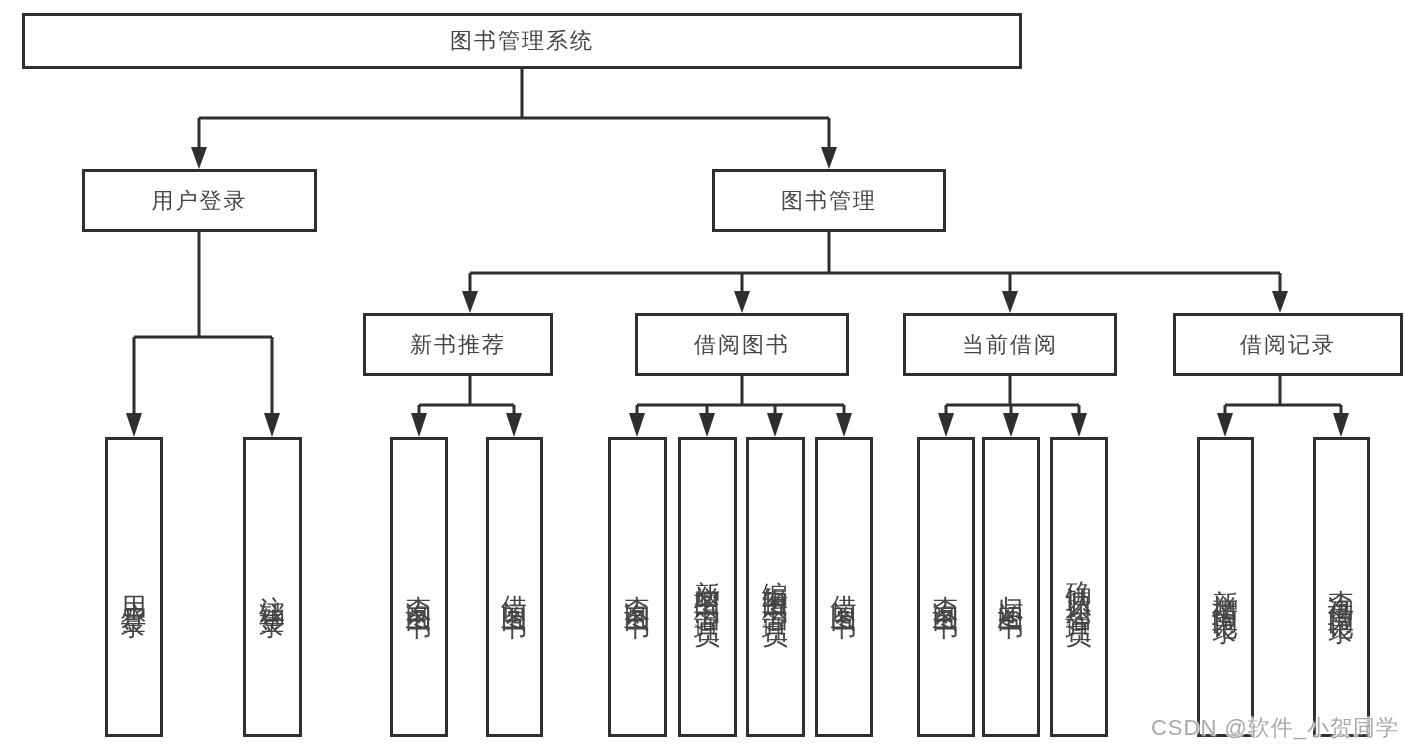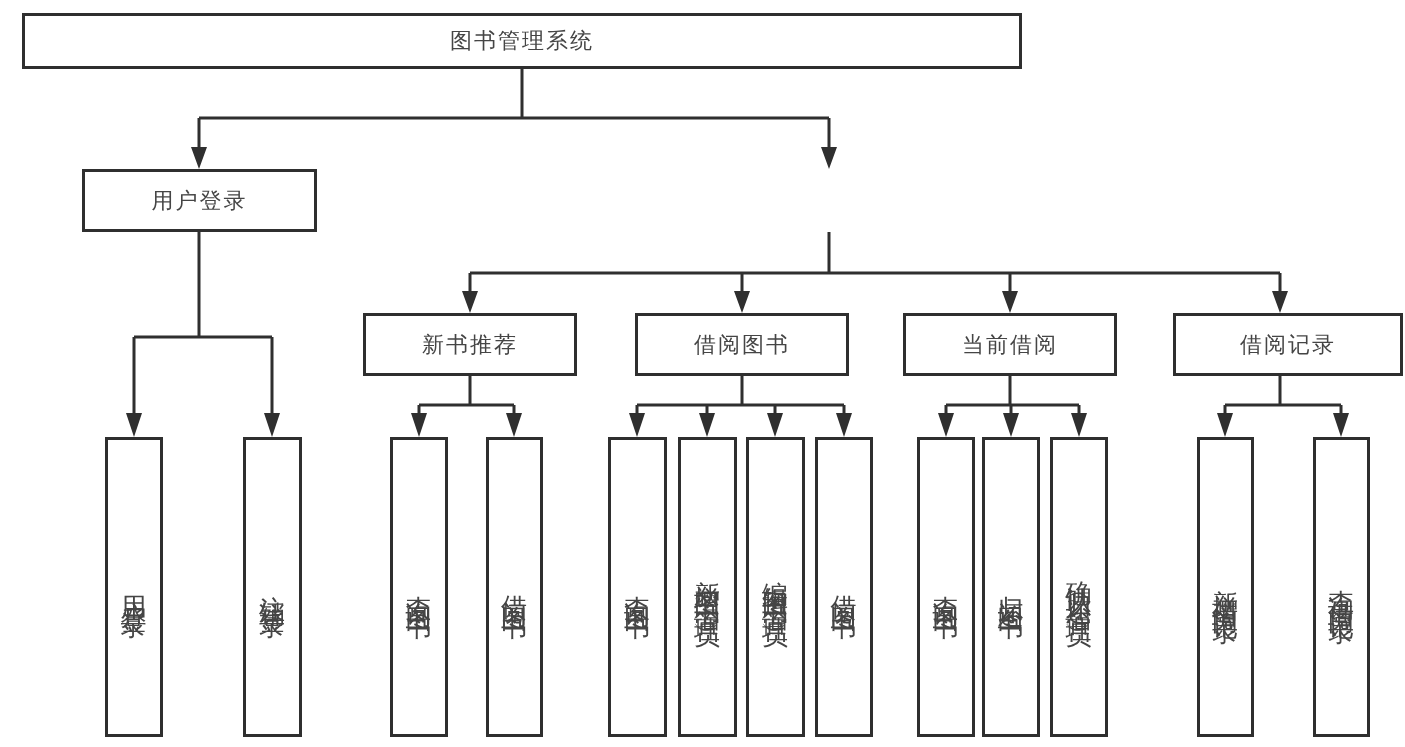--- a/index.html
+++ b/index.html
@@ -71,22 +71,25 @@
          M1217 413 H1233 L1225 437 Z M1333 413 H1349 L1341 437 Z" fill="#2f2f2f" stroke="none"></path>
   </svg>
 
   <div class="node" style="left:22px;top:13px;width:1000px;height:56px">
     <span>图书管理系统</span>
   </div>
 
   <div class="node" style="left:82px;top:169px;width:235px;height:63px">
     <span>用户登录</span>
   </div>
+  <div class="node" style="left:712px;top:169px;width:234px;height:63px">
+    <span>图书管理</span>
+  </div>
 
-  <div class="node" style="left:363px;top:313px;width:214px;height:63px">
+  <div class="node" style="left:363px;top:313px;width:190px;height:63px">
     <span>新书推荐</span>
   </div>
   <div class="node" style="left:635px;top:313px;width:214px;height:63px">
     <span>借阅图书</span>
   </div>
   <div class="node" style="left:903px;top:313px;width:214px;height:63px">
     <span>当前借阅</span>
   </div>
   <div class="node" style="left:1173px;top:313px;width:230px;height:63px">
     <span>借阅记录</span>
@@ -129,14 +132,15 @@
     <span>确认归还（管理员）</span>
   </div>
 
   <div class="vnode" style="left:1197px;width:57px">
     <span>新增借阅记录</span>
   </div>
   <div class="vnode" style="left:1313px;width:57px">
     <span>查询借阅记录</span>
   </div>
 
+  <div class="watermark">CSDN @软件_小贺同学</div>
 
 </div>
 
 </body></html>

